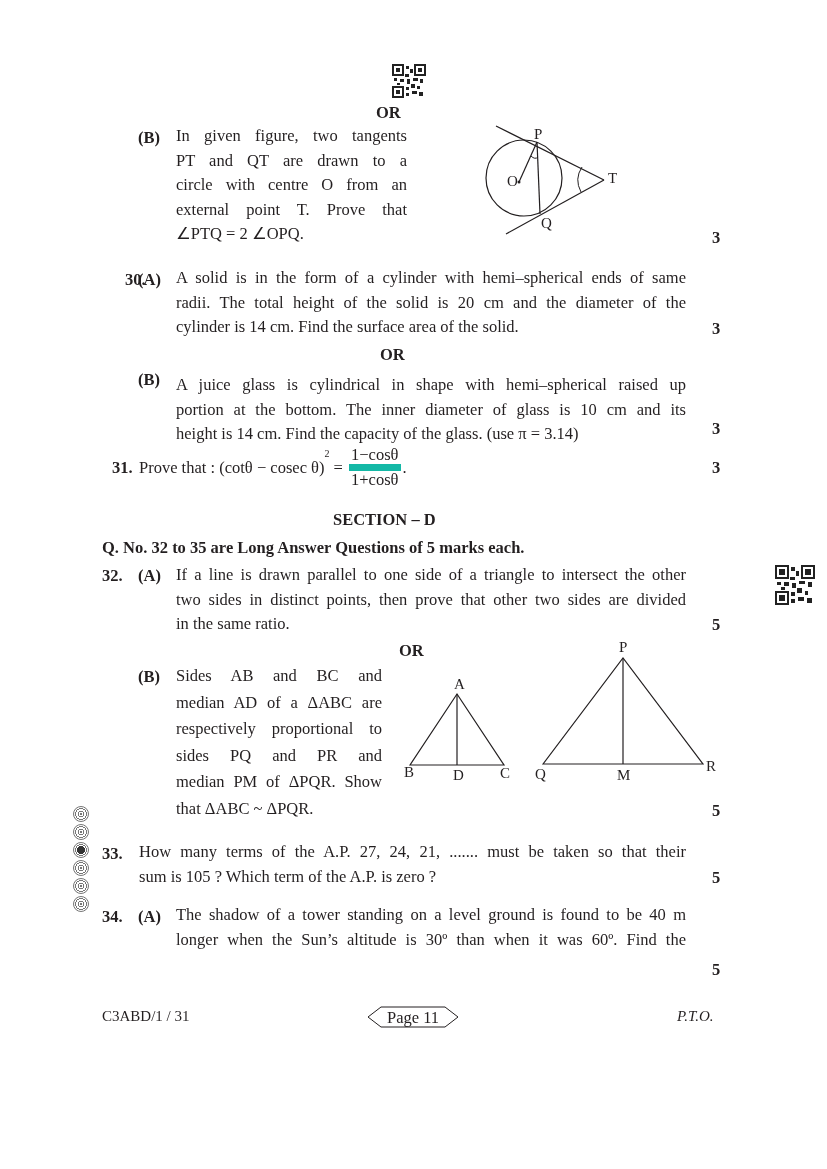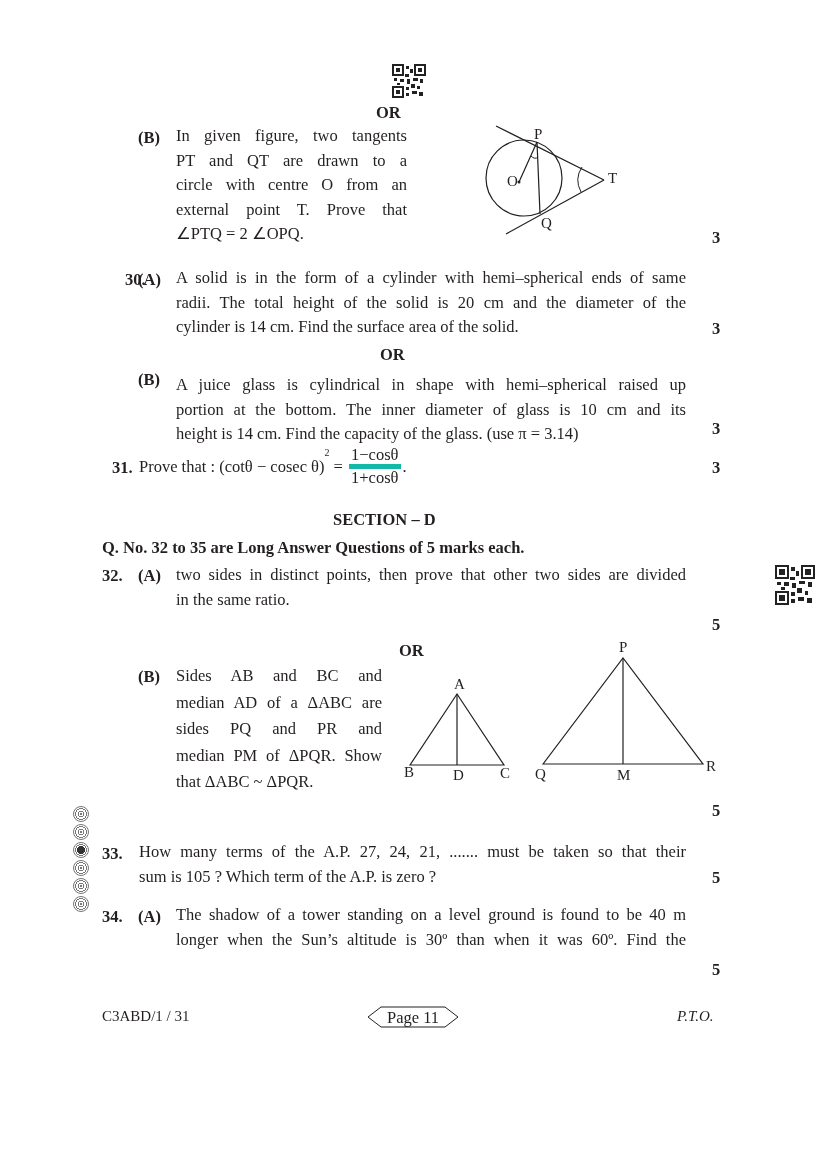--- a/index.html
+++ b/index.html
@@ -8,21 +8,21 @@
   .abs { position: absolute; }
   .bold { font-weight: bold; }
   .or { font-weight: bold; font-size: 16.5px; }
   .qnum { position: absolute; font-weight: bold; }
   .qlabel { position: absolute; font-weight: bold; }
   .body-text { position: absolute; line-height: 24.5px; text-align: justify; }
   .body-text .line { display: block; text-align: justify; text-align-last: justify; white-space: nowrap; }
   .body-text .line.last { text-align-last: left; }
   .marks { position: absolute; font-weight: bold; left: 712px; }
   .frac { display: inline-block; vertical-align: middle; text-align: center; margin: 0 2px; }
-  .frac .num { display: block; border-bottom: 5px solid #14b8a6; padding: 0 2px; line-height: 18px; }
+  .frac .num { display: block; border-bottom: 7px solid #14b8a6; padding: 0 2px; line-height: 18px; }
   .frac .den { display: block; line-height: 18px; padding: 0 2px; }
   .sqrt { display: inline-block; border-top: 1px solid #231f20; padding: 0 1px; margin-left: -1px; }
   .footer { position: absolute; top: 1008px; font-size: 15px; }
   .pagebox { position: absolute; left: 367px; top: 1005px; width: 92px; height: 24px; }
   .pagebox svg { position: absolute; left: 0; top: 0; }
   .pagebox span { position: absolute; left: 0; width: 92px; top: 3px; text-align: center; }
   .spirals { position: absolute; left: 73px; top: 806px; width: 20px; }
   .spiral { width: 14px; height: 14px; border-radius: 50%; margin: 0 0 2px 0;
             background: repeating-radial-gradient(circle, #777 0 1px, #fff 1px 2.5px); border: 1px solid #777; }
   .spiral.dark { background: radial-gradient(circle, #333 0 4px, #fff 4px 5px, #777 5px 6px, #fff 6px); }
@@ -139,30 +139,32 @@
   </span><span style="vertical-align:middle;">.</span>
 </div>
 <div class="marks" style="top:458px;">3</div>
 
 <div class="abs bold" style="left:333px; top:510px;">SECTION – D</div>
 <div class="abs bold" style="left:102px; top:538px;">Q. No. 32 to 35 are Long Answer Questions of 5 marks each.</div>
 
 <div class="qnum" style="left:102px; top:566px;">32.</div>
 <div class="qlabel" style="left:138px; top:566px;">(A)</div>
 <div class="body-text" style="left:176px; top:563px; width:510px;">
+  <span class="line">If a line is drawn parallel to one side of a triangle to intersect the other</span>
   <span class="line">two sides in distinct points, then prove that other two sides are divided</span>
   <span class="line last">in the same ratio.</span>
 </div>
 <div class="marks" style="top:615px;">5</div>
 <div class="abs or" style="left:399px; top:641px;">OR</div>
 
 <div class="qlabel" style="left:138px; top:667px;">(B)</div>
 <div class="body-text" style="left:176px; top:663px; width:206px; line-height:26.5px;">
   <span class="line">Sides AB and BC and</span>
   <span class="line">median AD of a ΔABC are</span>
+  <span class="line">respectively proportional to</span>
   <span class="line">sides PQ and PR and</span>
   <span class="line">median PM of ΔPQR. Show</span>
   <span class="line last">that ΔABC ~ ΔPQR.</span>
 </div>
 <div class="marks" style="top:801px;">5</div>
 
 <div class="abs" style="left:400px; top:672px; width:130px; height:115px;">
   <svg width="130" height="115" viewBox="0 0 130 115">
     <polygon points="10,93 57,22 104,93" fill="none" stroke="#231f20" stroke-width="1.2"></polygon>
     <line x1="57" y1="22" x2="57" y2="93" stroke="#231f20" stroke-width="1.2"></line>

